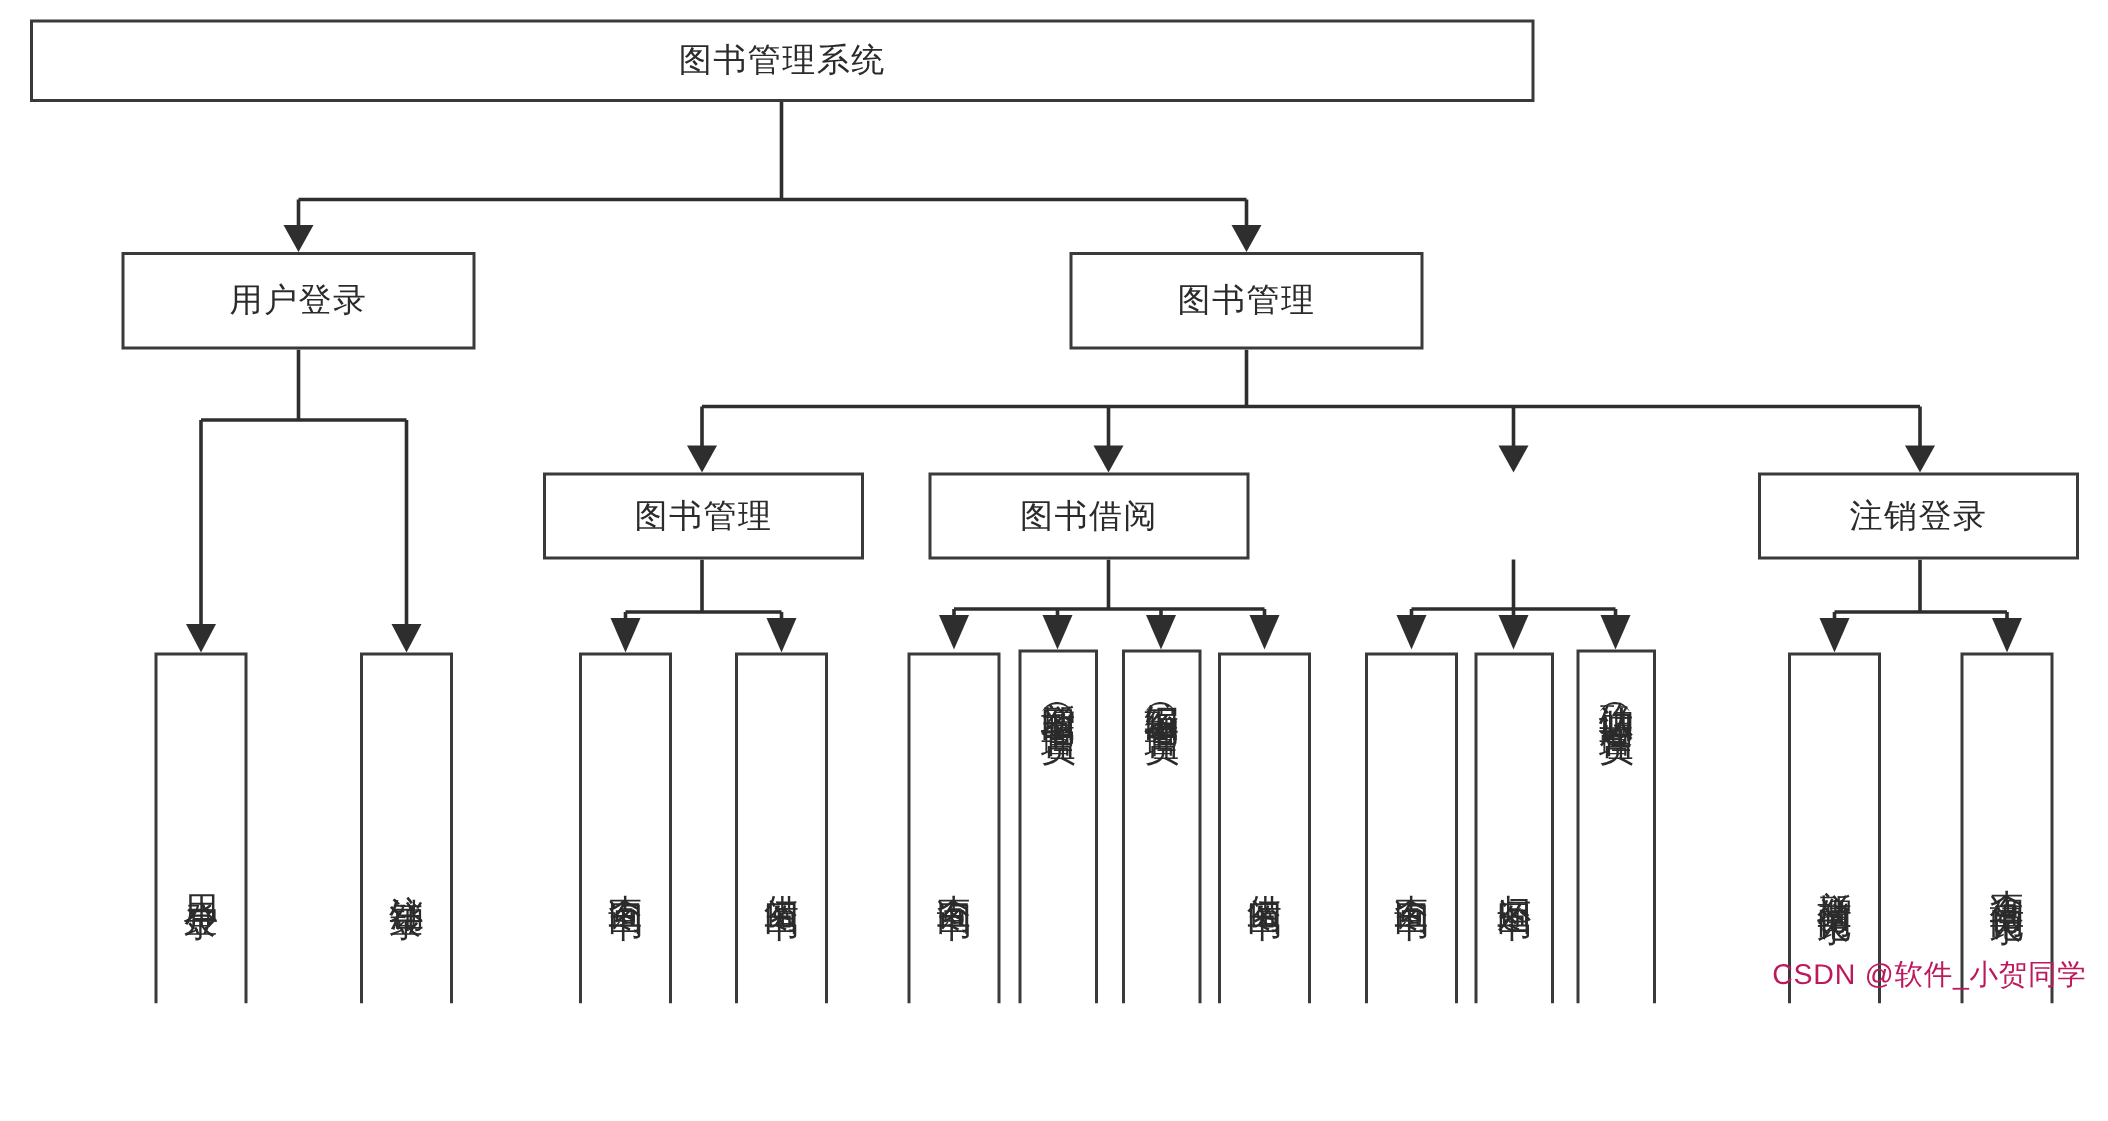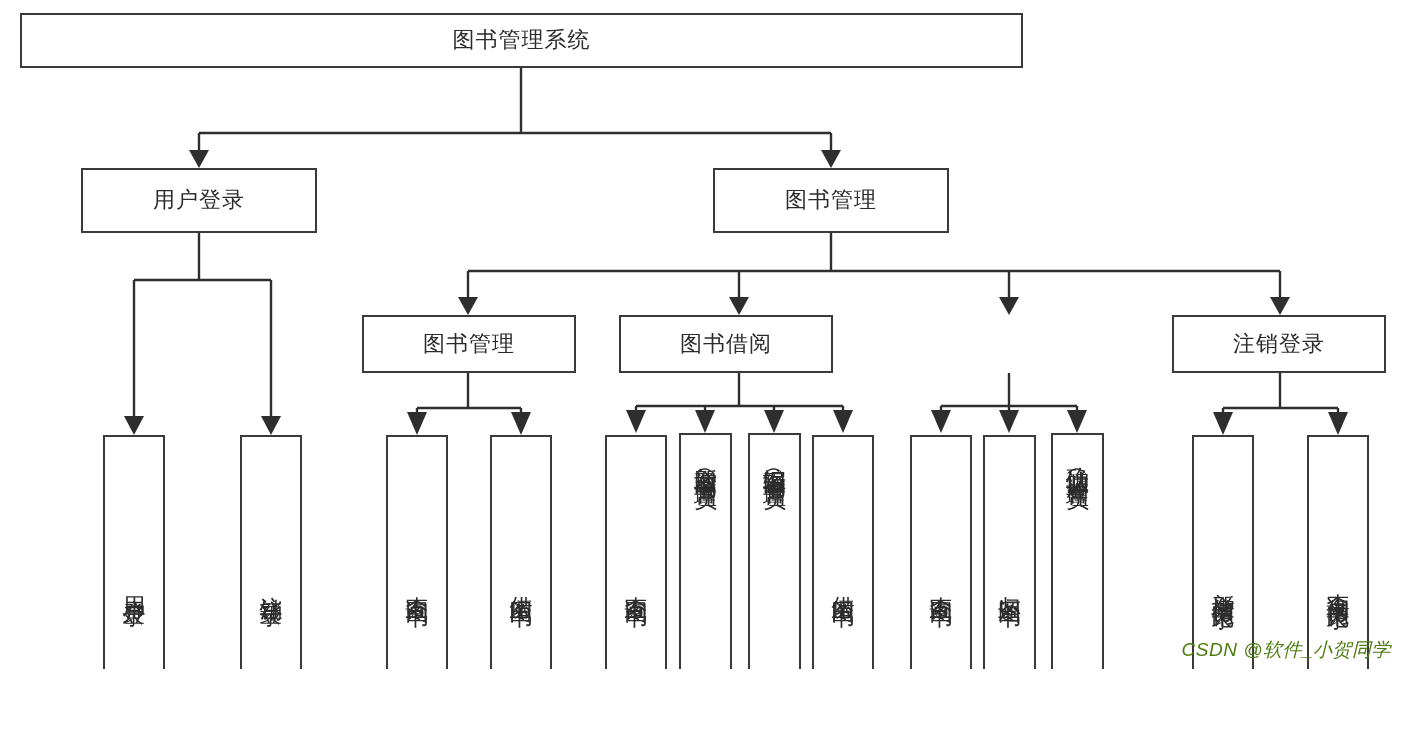--- a/index.html
+++ b/index.html
@@ -69,24 +69,23 @@
     fill: none;
   }
   .arrowhead {
     fill: #2e2e2e;
   }
   .watermark {
     position: absolute;
     right: 14px;
     bottom: 6px;
     font-size: 19px;
-    color: #4d7c0f;
+    color: #be185d;
     white-space: nowrap;
     letter-spacing: 0.5px;
-    font-style: italic;
   }
 </style>
 </head>
 <body>
 
 <div id="canvas">
 
   <svg id="links" viewBox="0 0 1405 747">
     <defs>
       <marker id="arrow" viewBox="0 0 12 14" refX="6" refY="13" markerWidth="12" markerHeight="14" orient="auto-start-reverse" markerUnits="userSpaceOnUse">

